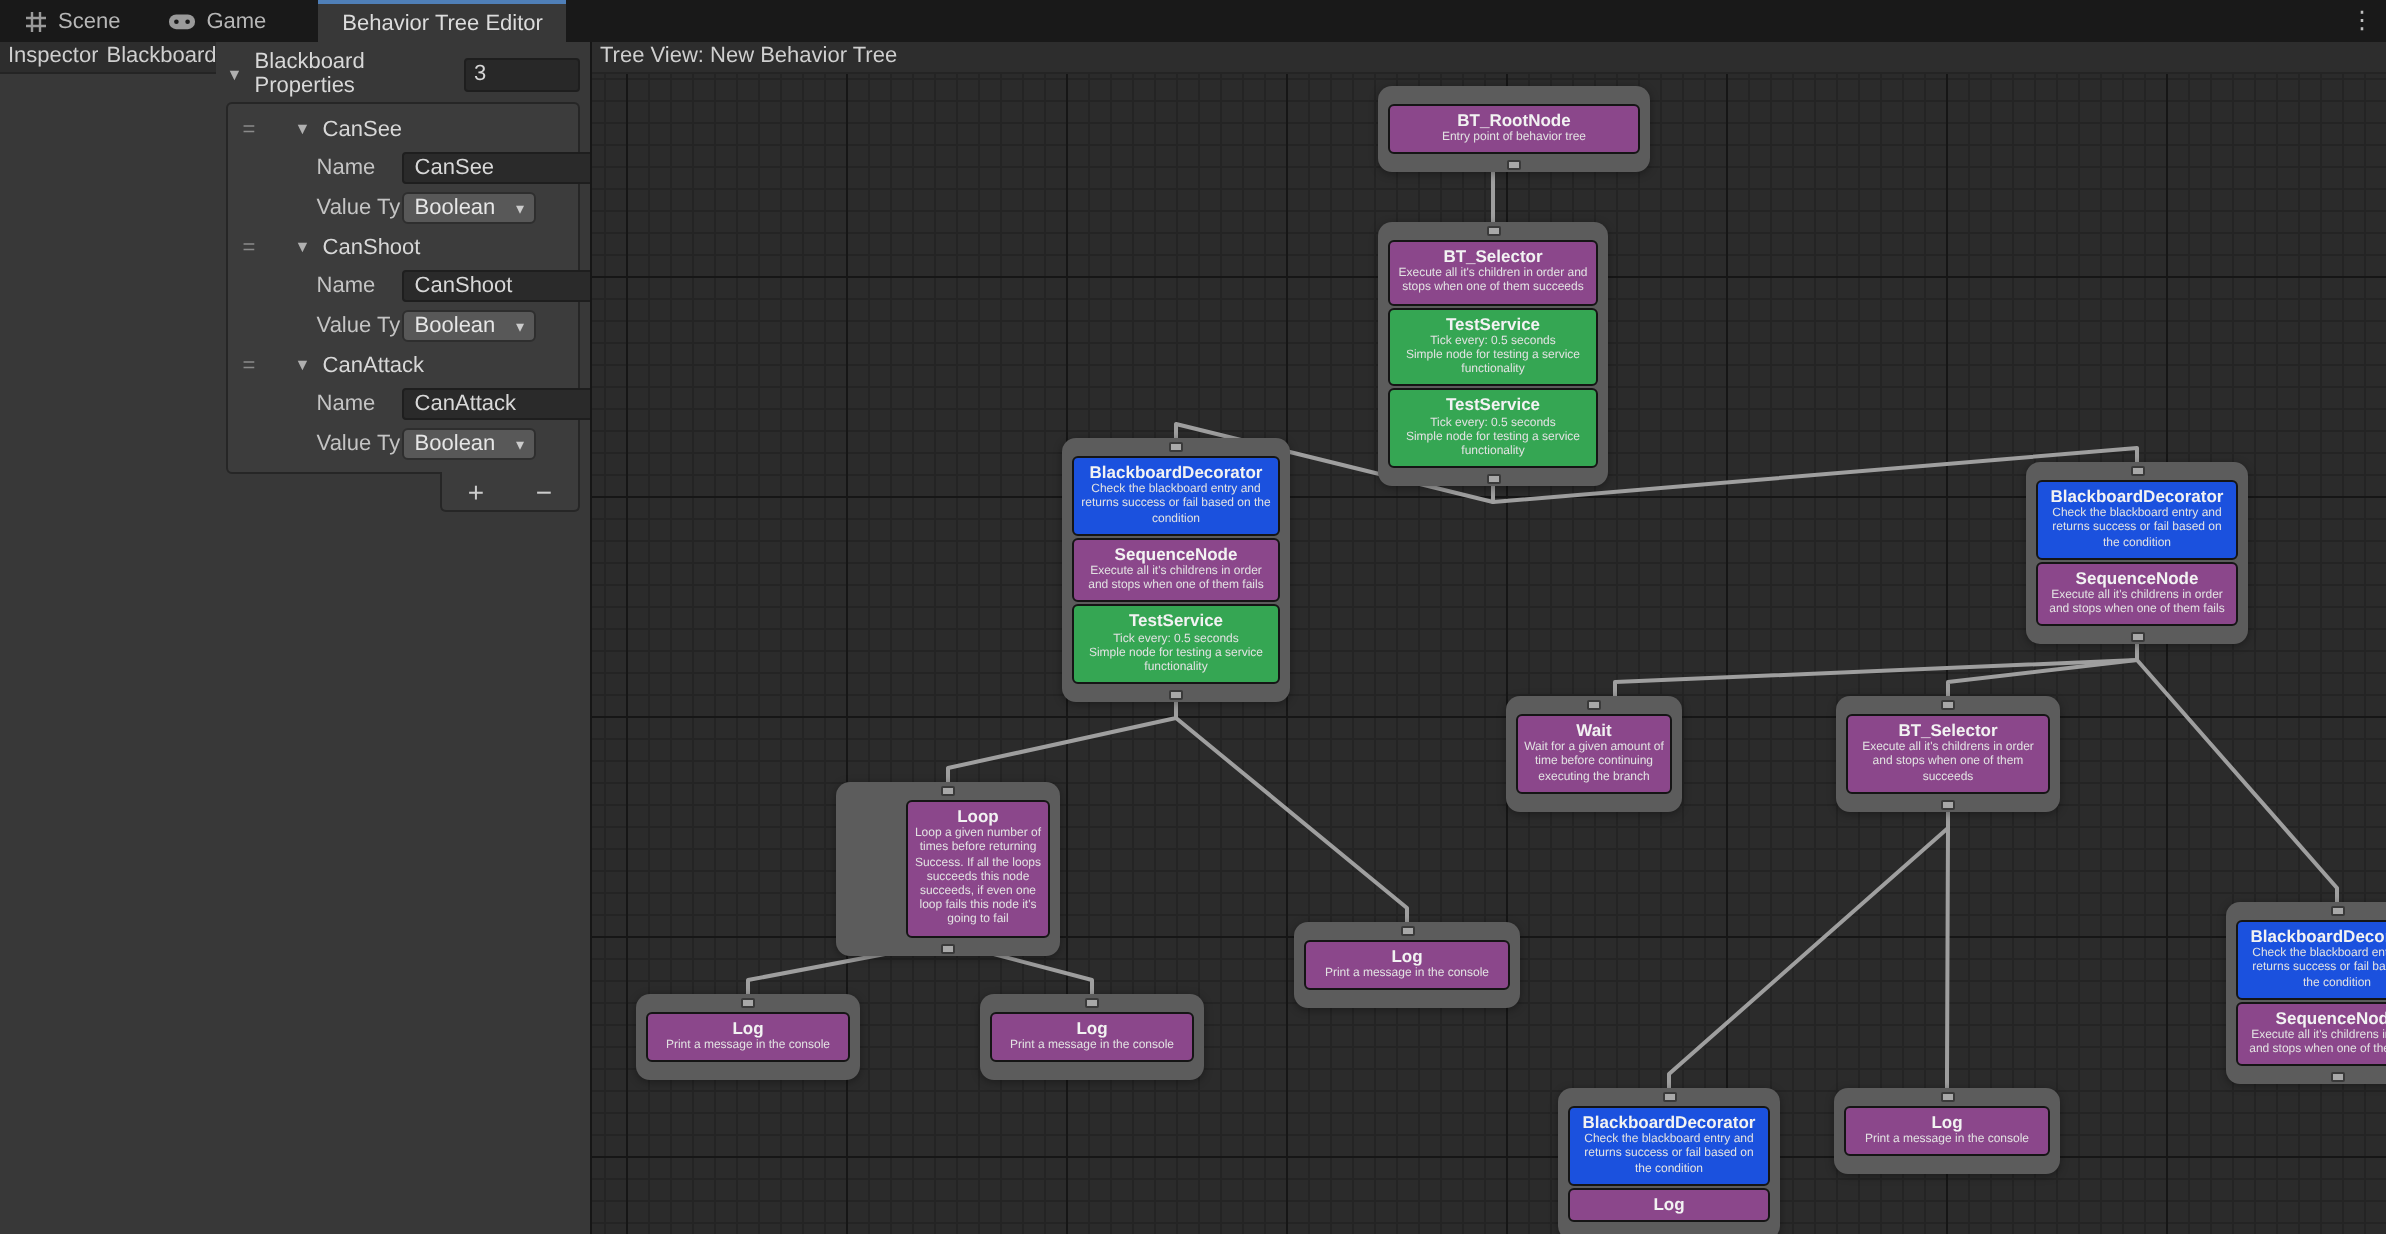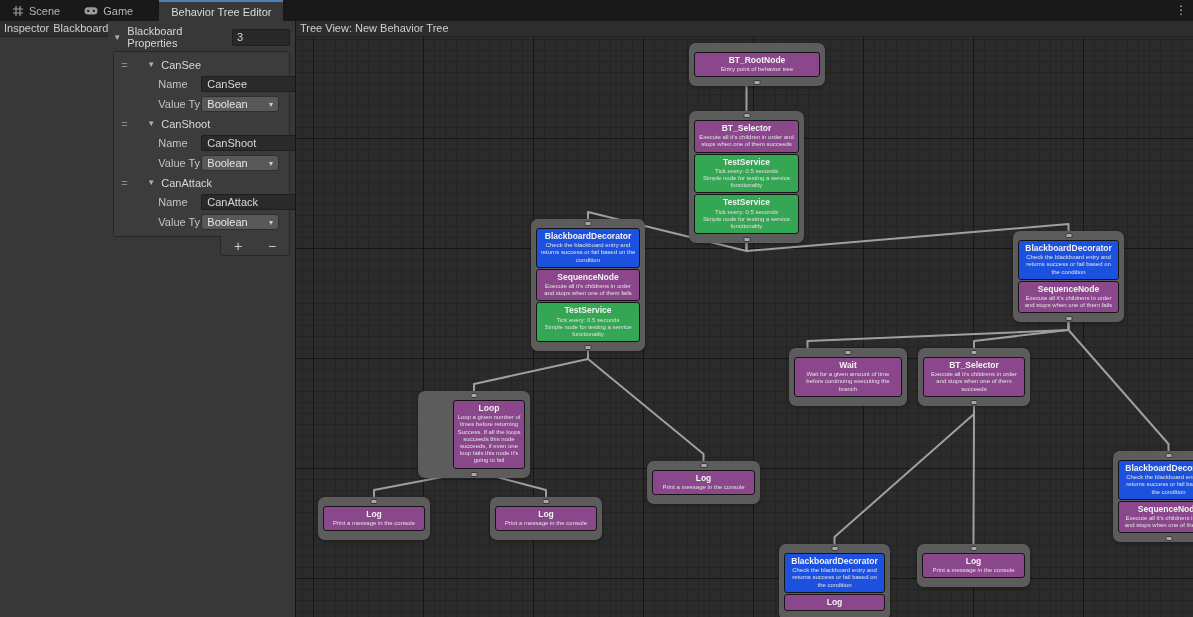--- a/index.html
+++ b/index.html
@@ -47,21 +47,21 @@
   .bb-item-head { height:19px; display:flex; align-items:center; padding-left:7px; }
   .drag-handle { color:#8a8a8a; width:26px; font-size:11px; letter-spacing:0; }
   .bb-item-name { color:#d8d8d8; }
   .bb-row { height:20px; display:flex; align-items:center; padding-left:44px; }
   .bb-label { width:43px; color:#c4c4c4; white-space:nowrap; overflow:hidden; flex:none; }
   .bb-field {
     flex:1; margin-right:7px; height:16px; background:#2a2a2a; border:1px solid #1e1e1e;
     border-radius:2px; color:#d8d8d8; font-size:11px; font-family:"Liberation Sans", sans-serif; padding:0 5px;
   }
   .bb-dropdown {
-    flex:1; margin-right:10px; height:16px; background:#585858; border:1px solid #2e2e2e;
+    flex:1; margin-right:21px; height:16px; background:#585858; border:1px solid #2e2e2e;
     border-radius:3px; display:flex; align-items:center; justify-content:space-between;
     padding:0 5px; color:#e6e6e6; cursor:default;
   }
   .dd-arrow { color:#cccccc; font-size:8px; }
   .bb-footer { display:flex; justify-content:flex-end; }
   .bb-footer-box {
     width:70px; height:20px; margin-top:-1px; background:#3c3c3c; border:1px solid #262626;
     border-top:none; border-radius:0 0 3px 3px; display:flex; align-items:center; justify-content:center; gap:6px;
   }
   .bb-btn { width:28px; text-align:center; color:#cccccc; font-size:14px; line-height:18px; cursor:default; }
@@ -272,21 +272,21 @@
             <div class="bt-block" style="background: rgb(27, 81, 222);">
               <div class="bt-title">BlackboardDecorator</div>
               <div class="bt-desc">Check the blackboard entry and returns success or fail based on the condition</div>
             </div>
             <div class="bt-block" style="background: rgb(139, 71, 139);">
               <div class="bt-title">SequenceNode</div>
               <div class="bt-desc">Execute all it's childrens in order and stops when one of them fails</div>
             </div>
             <div class="bt-conn bottom"></div>
           </div>
-          <div class="bt-node" style="left: 457px; top: 311px; width: 118px; margin-left: 36px;">
+          <div class="bt-node" style="left: 457px; top: 311px; width: 88px;">
             <div class="bt-conn top"></div>
             <div class="bt-block" style="background: rgb(139, 71, 139);">
               <div class="bt-title">Wait</div>
               <div class="bt-desc">Wait for a given amount of time before continuing executing the branch</div>
             </div>
           </div>
           <div class="bt-node" style="left: 622px; top: 311px; width: 112px;">
             <div class="bt-conn top"></div>
             <div class="bt-block" style="background: rgb(139, 71, 139);">
               <div class="bt-title">BT_Selector</div>

